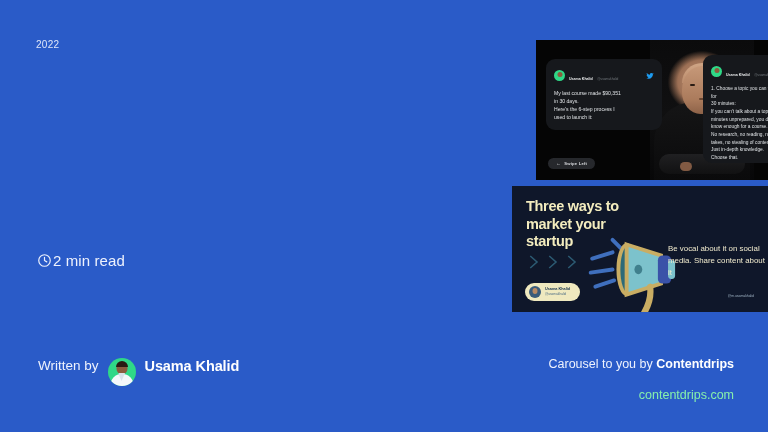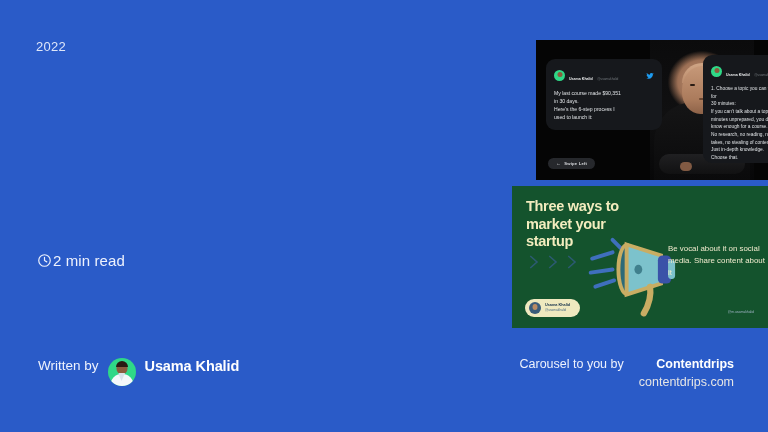--- a/index.html
+++ b/index.html
@@ -9,21 +9,21 @@
     font-family:"Liberation Sans", sans-serif;
     position:relative;
     color:#ffffff;
     -webkit-font-smoothing:antialiased;
   }
   .stage { position:absolute; inset:0; background:#2a5bc8; overflow:hidden; }
 
   
   .year {
     position:absolute; left:36px; top:39px;
-    font-size:13px; font-weight:400; letter-spacing:.3px;
+    font-size:10px; font-weight:400; letter-spacing:.3px;
     color:#e8eefc; opacity:.95;
   }
   .headline {
     position:absolute; left:36px; top:100px; width:470px;
     font-size:33px; line-height:1.19; font-weight:700;
     letter-spacing:-.7px; color:#f3f6ff;
   }
   .headline .ln { display:block; white-space:nowrap; }
 
   .readtime {
@@ -60,22 +60,22 @@
     position:absolute; left:50%; bottom:5px; transform:translateX(-50%);
     width:7px; height:8px; background:#d9e2ec;
     clip-path:polygon(0 0,100% 0,50% 100%);
   }
 
   
   .brand {
     position:absolute; right:34px; top:357px; text-align:right;
   }
   .brand .l1 { font-size:12.5px; color:#eef2fd; font-weight:400; }
-  .brand .l1 b { font-weight:700; color:#ffffff;margin-left:29px; }
-  .brand .l2 { font-size:12.5px; color:#e5e5e5; font-weight:400; margin-top:4px; }
+  .brand .l1 b { font-weight:700; color:#ffffff; }
+  .brand .l2 { font-size:12.5px; color:#86efac; font-weight:400; margin-top:17px; }
 
   
   .card-top {
     position:absolute; left:536px; top:40px; width:232px; height:140px;
     background:#050505; overflow:hidden;
   }
   .photo {
     position:absolute; right:14px; top:0; width:104px; height:140px;
     background:
       radial-gradient(ellipse 44px 40px at 50% 30%, #c99b7e 0%, #9c6f54 55%, rgba(60,38,26,0) 78%),
@@ -149,22 +149,22 @@
   .swipe {
     position:absolute; left:12px; bottom:11px;
     display:flex; align-items:center; gap:3px;
     background:#26282c; border-radius:10px; padding:3px 8px;
     font-size:4.2px; font-weight:700; color:#d8dadd; letter-spacing:.2px;
   }
   .swipe .ar { font-size:5px; line-height:1; }
 
   
   .card-bot {
-    position:absolute; left:512px; top:186px; width:256px; height:142px;
-    background:#14532d; overflow:hidden;
+    position:absolute; left:512px; top:186px; width:256px; height:126px;
+    background:#0f172a; overflow:hidden;
   }
   .cb-title {
     position:absolute; left:14px; top:12px; width:120px;
     font-size:14.5px; font-weight:700; line-height:1.22;
     color:#f3ecbe; letter-spacing:-.3px;
   }
   .chevrons {
     position:absolute; left:13px; top:66px; display:flex; gap:1px;
   }
   .chevrons svg { width:18px; height:20px; display:block; }

